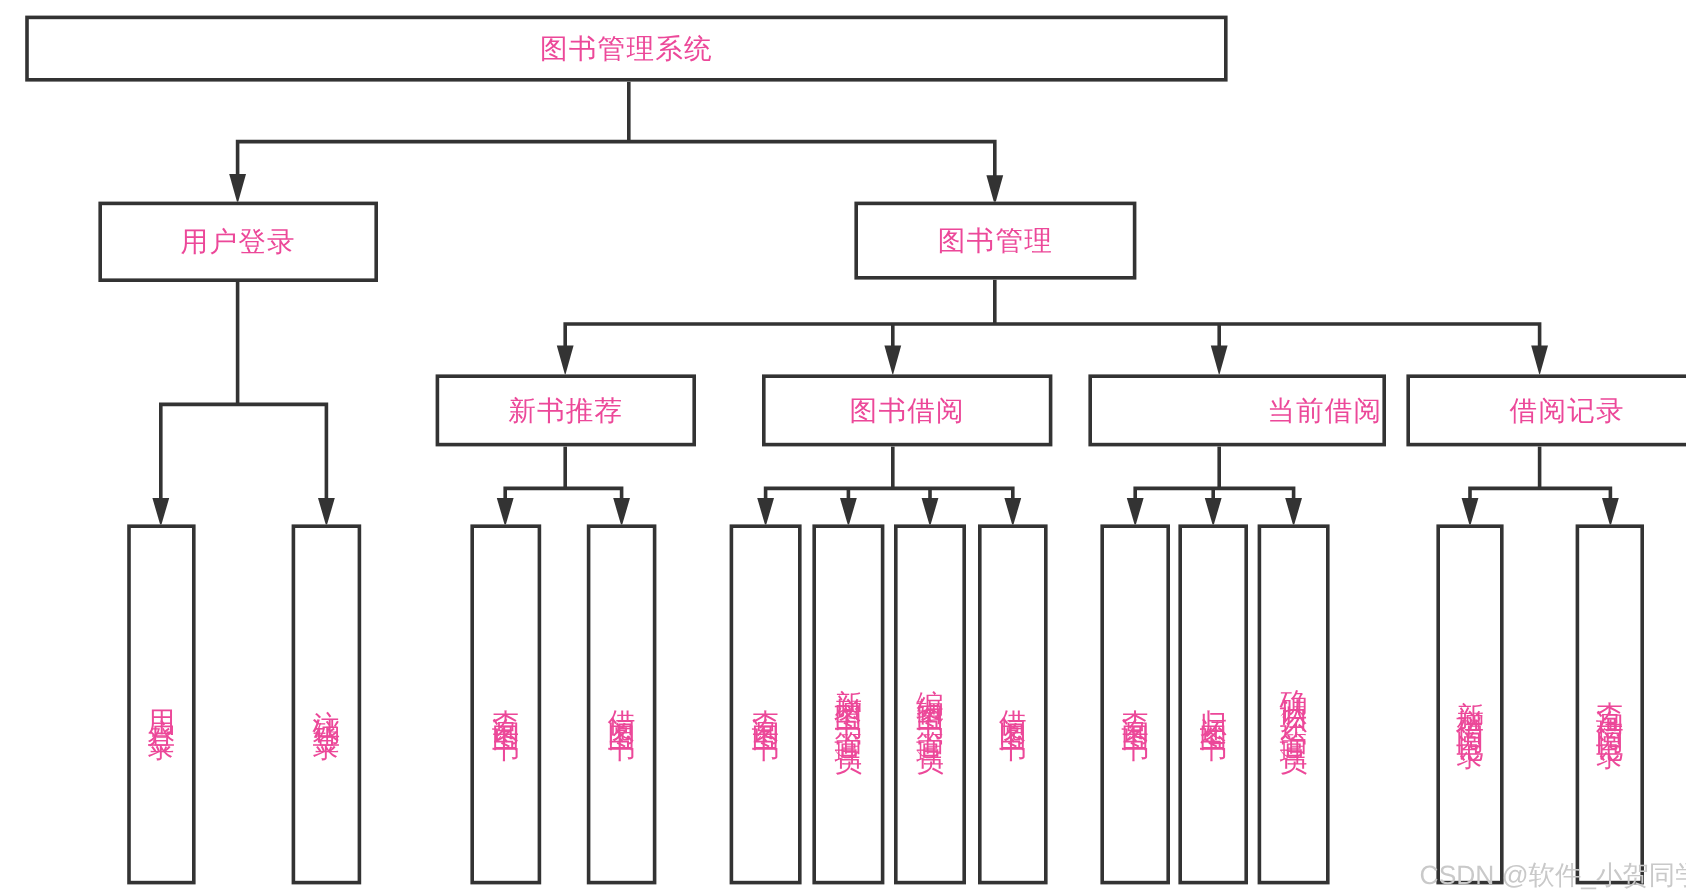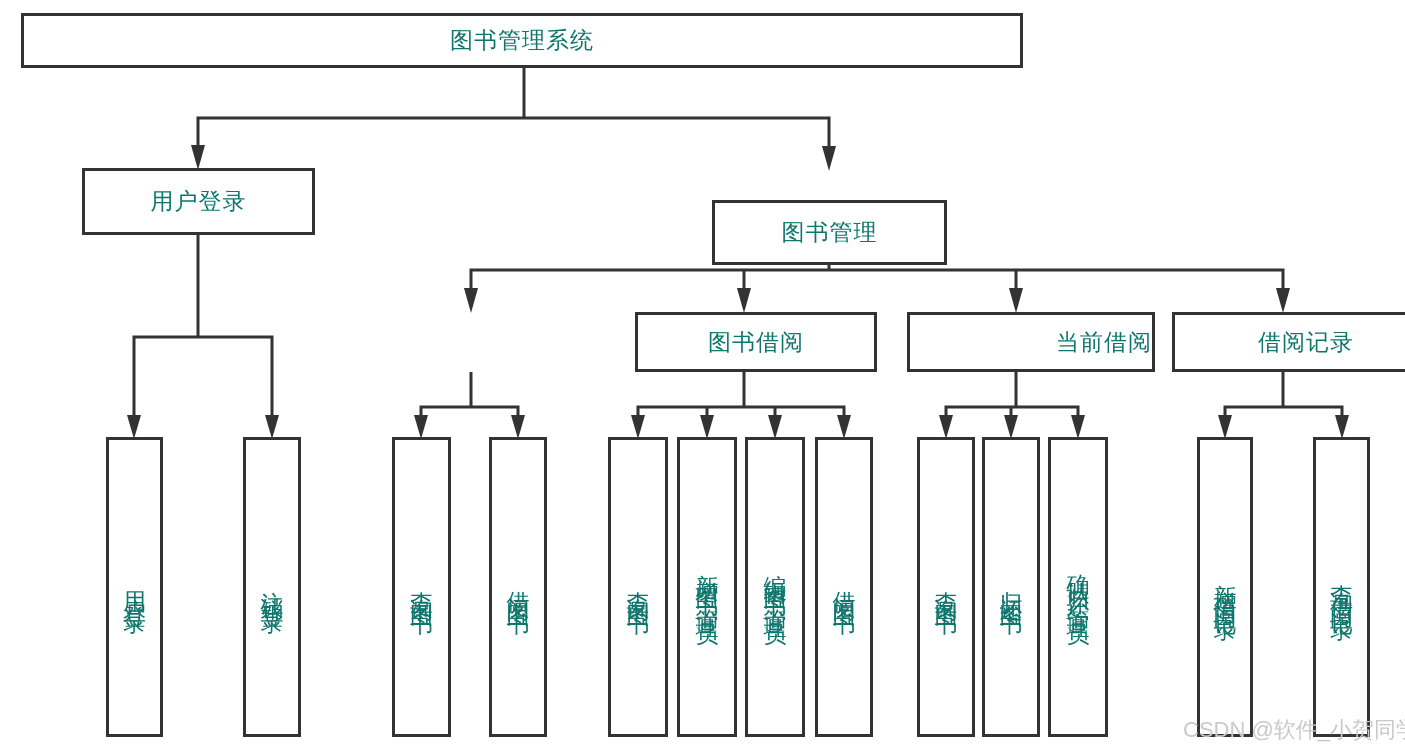--- a/index.html
+++ b/index.html
@@ -19,42 +19,42 @@
     position: absolute;
     left: 0;
     top: 0;
     z-index: 1;
   }
   .node {
     position: absolute;
     box-sizing: border-box;
     border: 3px solid #333333;
     background: #ffffff;
-    color: #0f766e;
+    color: #ec4899;
     display: flex;
     align-items: center;
     justify-content: center;
     z-index: 2;
   }
   .node .hlabel {
     font-size: 23px;
     letter-spacing: 1px;
     white-space: nowrap;
   }
   .leaf .vlabel {
     writing-mode: vertical-rl;
     text-orientation: mixed;
     font-size: 23px;
     letter-spacing: 7px;
     line-height: 1;
     white-space: nowrap;
   }
   .root-box   { left: 21px;  top: 13px;  width: 1002px; height: 55px; }
   .l2-a       { left: 82px;  top: 168px; width: 233px;  height: 67px; }
-  .l2-b       { left: 712px; top: 168px; width: 235px;  height: 65px; margin-top: 32px; }
+  .l2-b       { left: 712px; top: 168px; width: 235px;  height: 65px; }
   .l3         { top: 312px;  height: 60px; }
   .l3-a { left: 363px;  width: 217px; }
   .l3-b { left: 635px;  width: 242px; }
   .l3-c { left: 907px;  width: 248px; justify-content: flex-end; }
   .l3-d { left: 1172px; width: 268px; }
   .leaf { top: 437px; height: 300px; }
   .lf-0  { left: 106px;  width: 57px; }
   .lf-1  { left: 243px;  width: 58px; }
   .lf-2  { left: 392px;  width: 59px; }
   .lf-3  { left: 489px;  width: 58px; }
@@ -161,20 +161,23 @@
     <span class="hlabel">图书管理系统</span>
   </div>
 
   <div class="node l2-a">
     <span class="hlabel">用户登录</span>
   </div>
   <div class="node l2-b">
     <span class="hlabel">图书管理</span>
   </div>
 
+  <div class="node l3 l3-a">
+    <span class="hlabel">新书推荐</span>
+  </div>
   <div class="node l3 l3-b">
     <span class="hlabel">图书借阅</span>
   </div>
   <div class="node l3 l3-c">
     <span class="hlabel">当前借阅</span>
   </div>
   <div class="node l3 l3-d">
     <span class="hlabel">借阅记录</span>
   </div>
 

